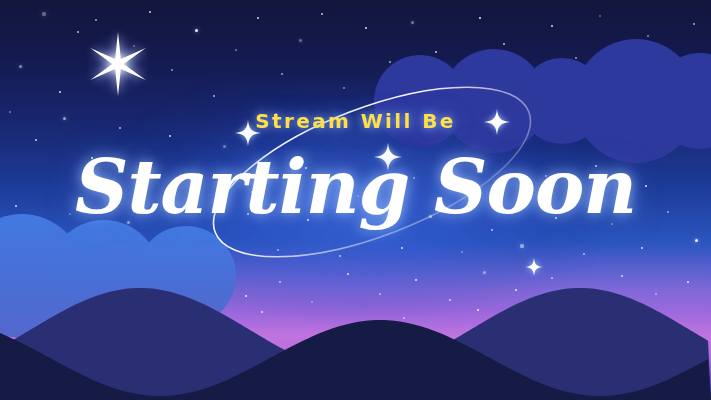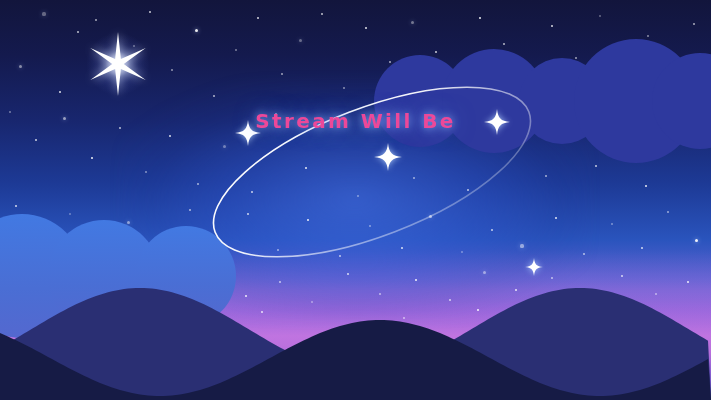--- a/index.html
+++ b/index.html
@@ -87,21 +87,21 @@
   }
 
   
   .headline-wrap{
     position:absolute;left:0;top:0;width:711px;height:400px;
     pointer-events:none;
   }
   .line-top{
     position:absolute;left:0;right:0;top:109px;
     text-align:center;
-    color:#ec4899;
+    color:#fde047;
     font-family:"DejaVu Sans", sans-serif;
     font-weight:700;
     font-size:20px;
     letter-spacing:2.4px;
     text-shadow:0 0 10px rgba(150,190,255,.85),0 0 22px rgba(90,140,255,.55);
     -webkit-font-smoothing:antialiased;
   }
   .line-main{
     position:absolute;left:0;right:0;top:150px;
     text-align:center;
@@ -287,15 +287,16 @@
       <svg class="sparkle" width="26" height="26" viewBox="0 0 100 100" style="left: 484px; top: 109px; filter: drop-shadow(rgba(180, 210, 255, 0.9) 0px 0px 3px);">
         <path d="M50 0 C54 36 64 46 100 50 C64 54 54 64 50 100 C46 64 36 54 0 50 C36 46 46 36 50 0 Z" fill="#ffffff"></path>
       </svg>
       <svg class="sparkle" width="18" height="18" viewBox="0 0 100 100" style="left: 525px; top: 258px; filter: drop-shadow(rgba(180, 210, 255, 0.9) 0px 0px 3px);">
         <path d="M50 0 C54 36 64 46 100 50 C64 54 54 64 50 100 C46 64 36 54 0 50 C36 46 46 36 50 0 Z" fill="#ffffff"></path>
       </svg>
     </div>
 
   <div class="headline-wrap">
     <div class="line-top">Stream Will Be</div>
+    <div class="line-main">Starting Soon</div>
   </div>
 
 </div>
 
 </body></html>

